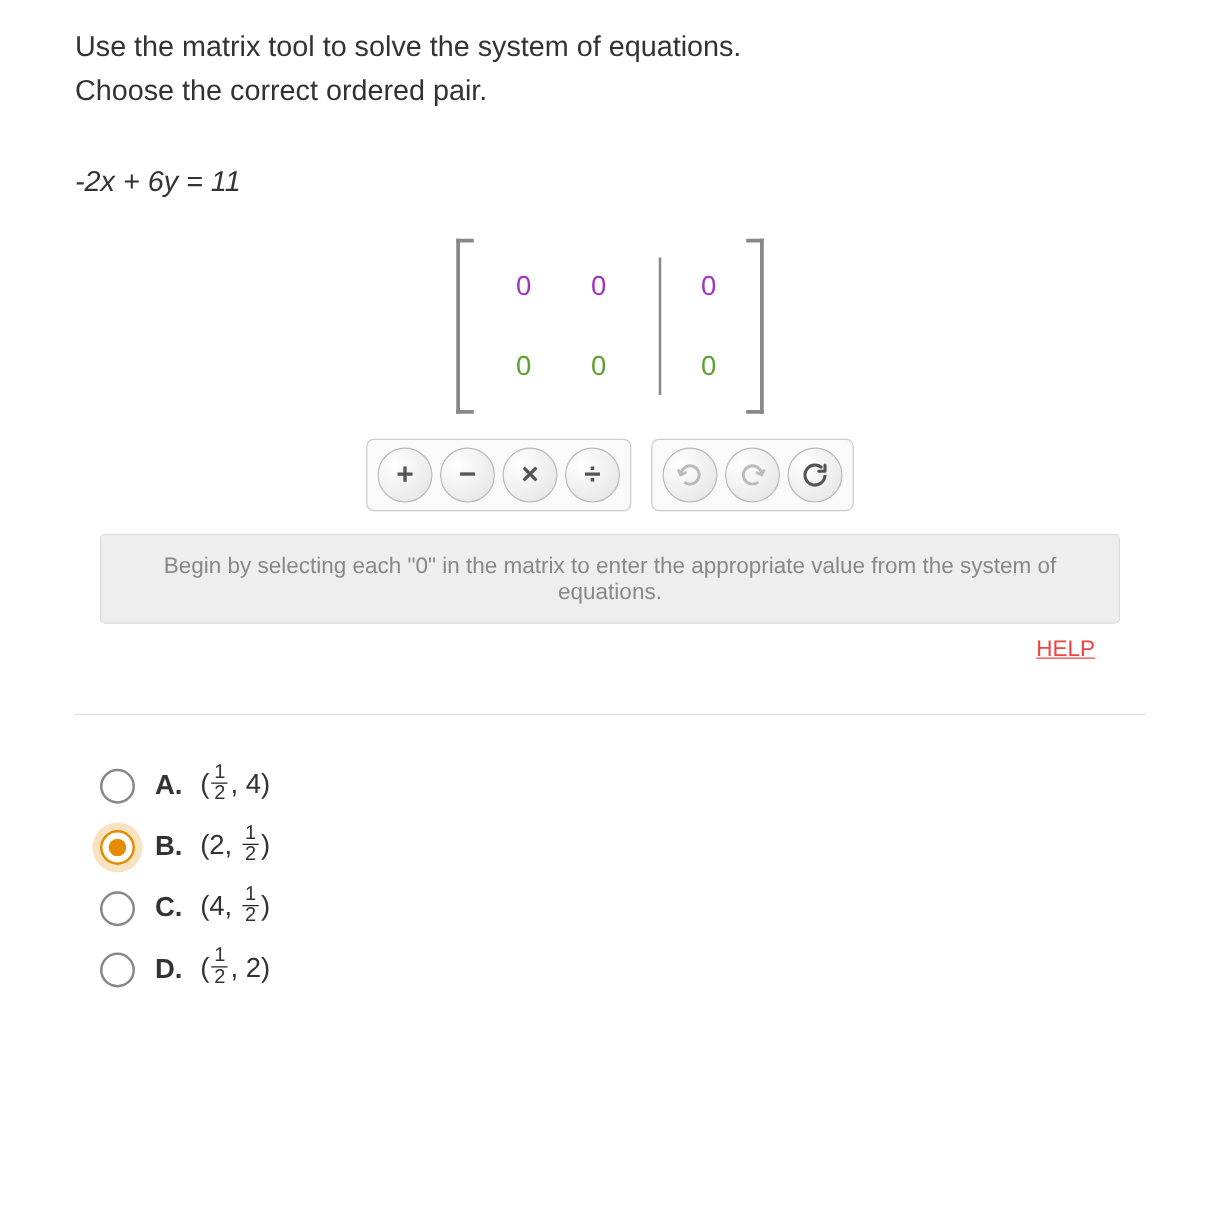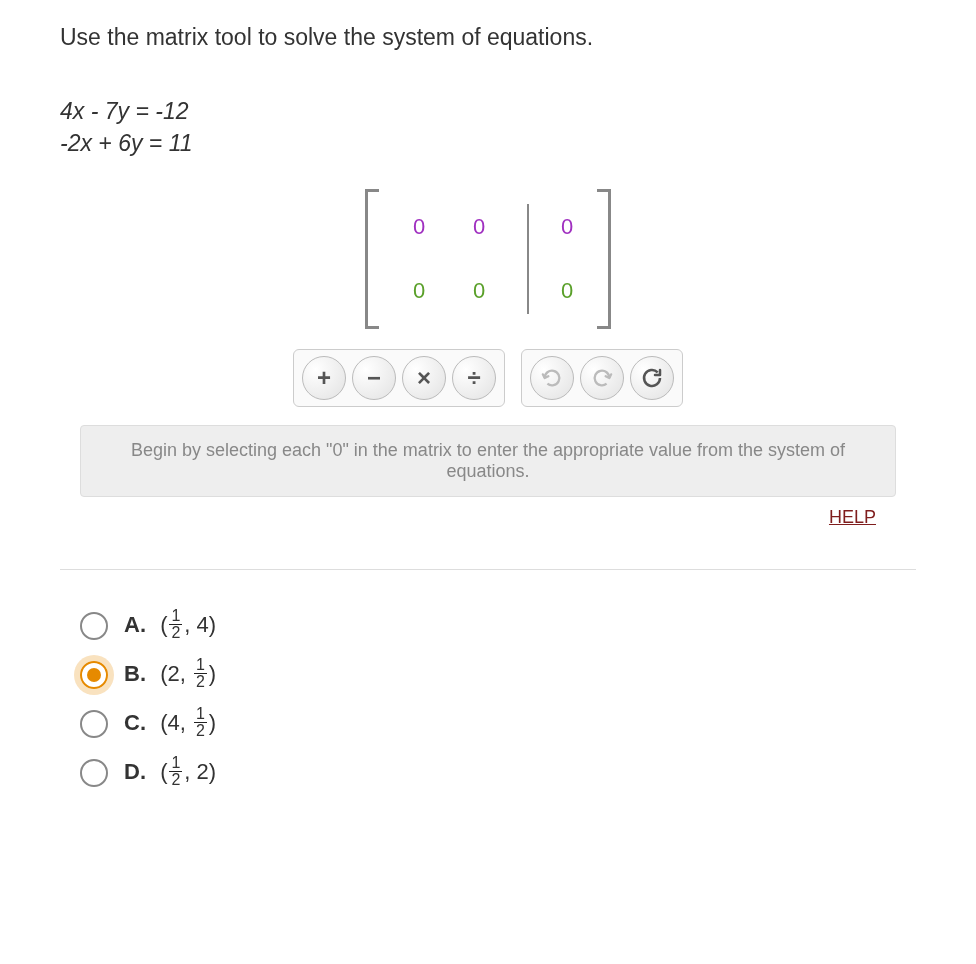--- a/index.html
+++ b/index.html
@@ -37,21 +37,21 @@
   }
   .circ-btn.faded { color:#bbb }
   .circ-btn.sync { color:#555 }
 
   .hint-box {
     background:#eee; border:1px solid #ddd; border-radius:4px;
     text-align:center; padding:14px 30px; color:#888; font-size:18px;
     margin: 0 20px 6px;
   }
   .help-row { text-align:right; padding-right:40px; margin-bottom:40px }
-  .help-link { color:#7f1d1d; text-decoration: underline; font-size:18px; cursor:pointer }
+  .help-link { color:#ef4444; text-decoration: underline; font-size:18px; cursor:pointer }
 
   .divider { border:none; border-top:1px solid #ddd; margin: 40px 0 40px }
 
   .choices { padding-left: 20px }
   .choice { display:flex; align-items:center; gap:16px; margin: 16px 0; cursor:pointer; font-size:22px }
   .radio-outer {
     width:28px; height:28px; border:2px solid #888; border-radius:50%;
     display:flex; align-items:center; justify-content:center; flex:none;
   }
   .choice.selected .radio-outer { border-color:#e68a00; box-shadow: 0 0 0 6px rgba(230,138,0,0.25) }
@@ -61,24 +61,24 @@
 
   .frac { display:inline-flex; flex-direction:column; align-items:center; vertical-align:middle; font-size:16px; line-height:1; margin:0 2px; position:relative; top:-2px }
   .frac .n { border-bottom:1.5px solid #222; padding:0 2px }
   .frac .d { padding:0 2px }
 </style>
 </head>
 <body>
 
 <div class="question-text">
   <span>Use the matrix tool to solve the system of equations.</span><br>
+  <span>Choose the correct ordered pair.</span>
 </div>
 
 <div class="equations">
-  <div>4<i>x</i> - 7<i>y</i> = -12</div>
   <div>-2<i>x</i> + 6<i>y</i> = 11</div>
 </div>
 
 <div class="matrix-wrap">
   <div class="matrix">
     <div class="bracket-l"></div>
     <div class="mat-grid">
       <div class="cell row1">0</div>
       <div class="cell row1">0</div>
       <div class="cell row2">0</div>

